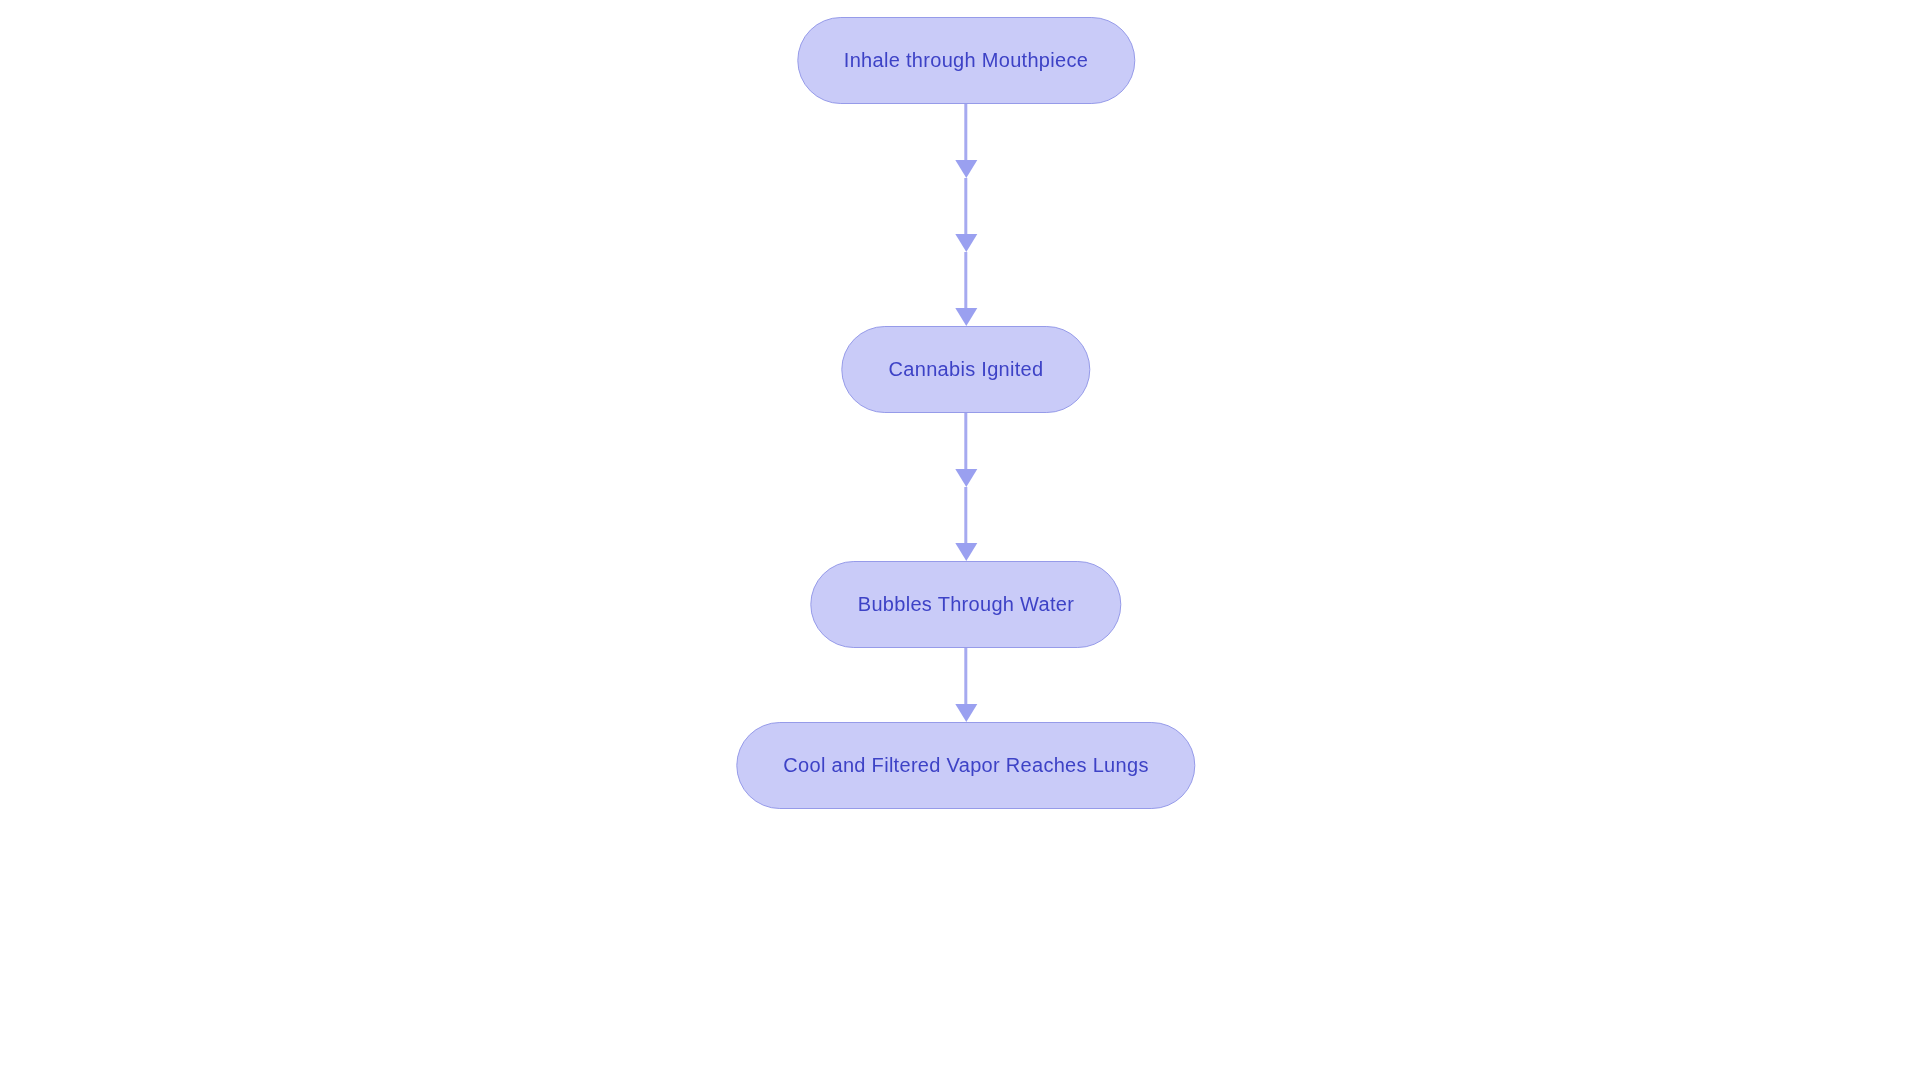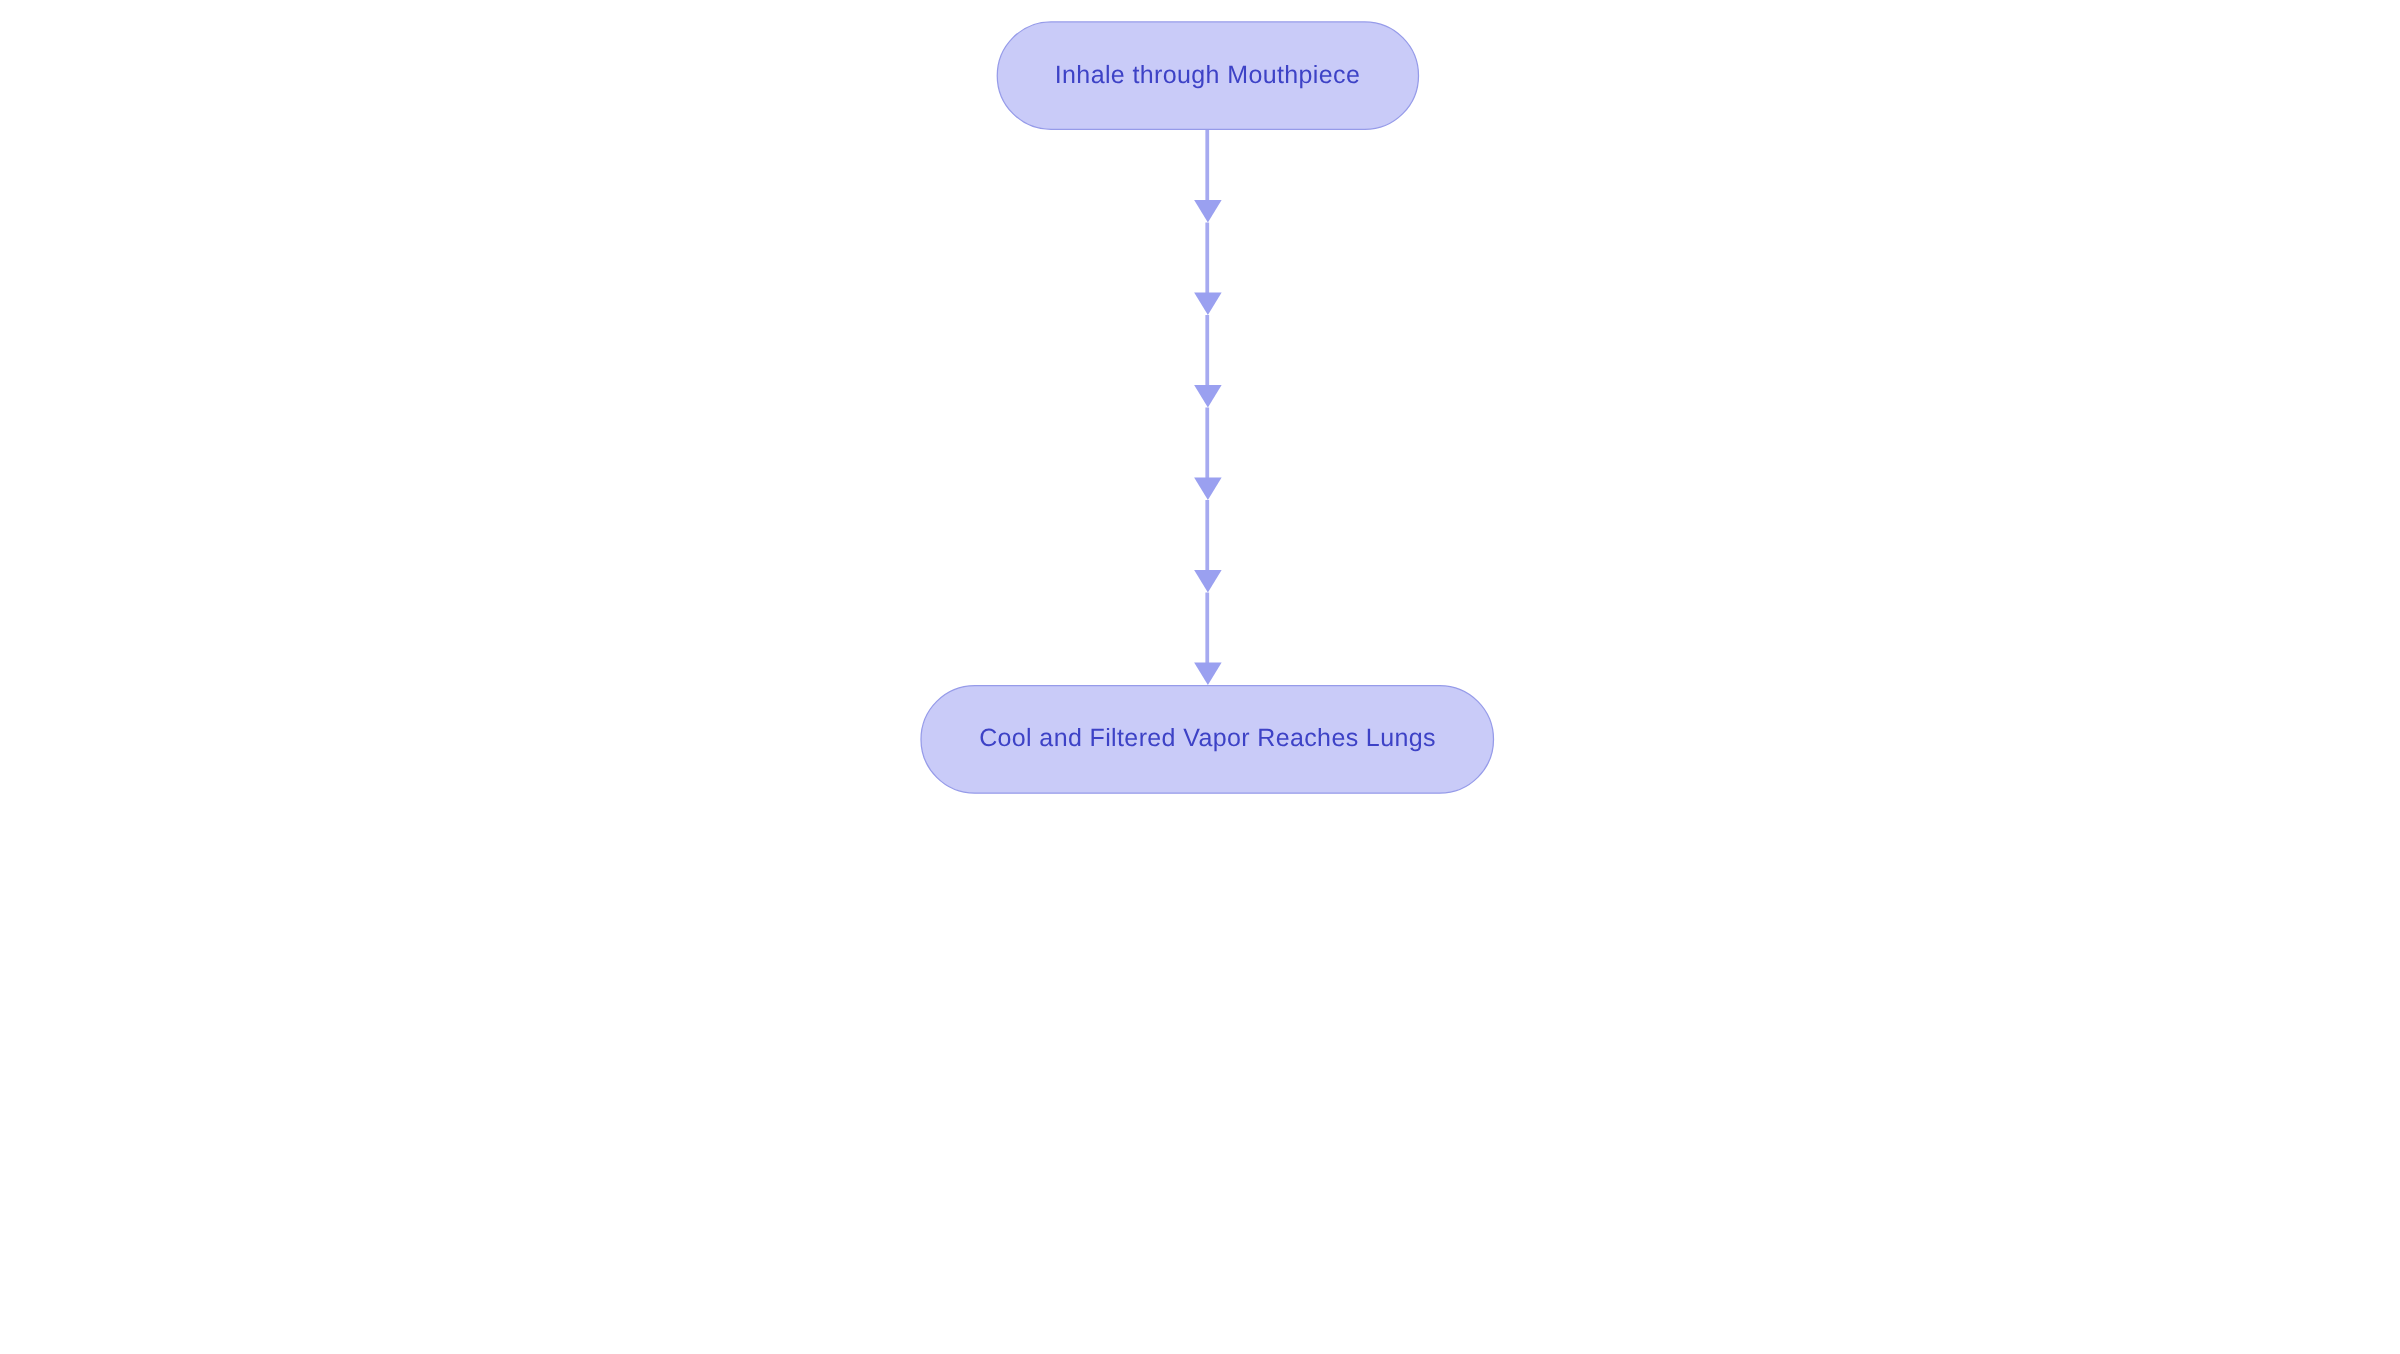--- a/index.html
+++ b/index.html
@@ -88,32 +88,38 @@
       <div class="line"></div>
       <div class="head"></div>
     </div>
 
 
     <div class="connector">
       <div class="line"></div>
       <div class="head"></div>
     </div>
 
+    <div class="node">
+      <span>Cannabis Ignited</span>
+    </div>
 
     <div class="connector">
       <div class="line"></div>
       <div class="head"></div>
     </div>
 
 
     <div class="connector">
       <div class="line"></div>
       <div class="head"></div>
     </div>
 
+    <div class="node">
+      <span>Bubbles Through Water</span>
+    </div>
 
     <div class="connector">
       <div class="line"></div>
       <div class="head"></div>
     </div>
 
     <div class="node">
       <span>Cool and Filtered Vapor Reaches Lungs</span>
     </div>
 

